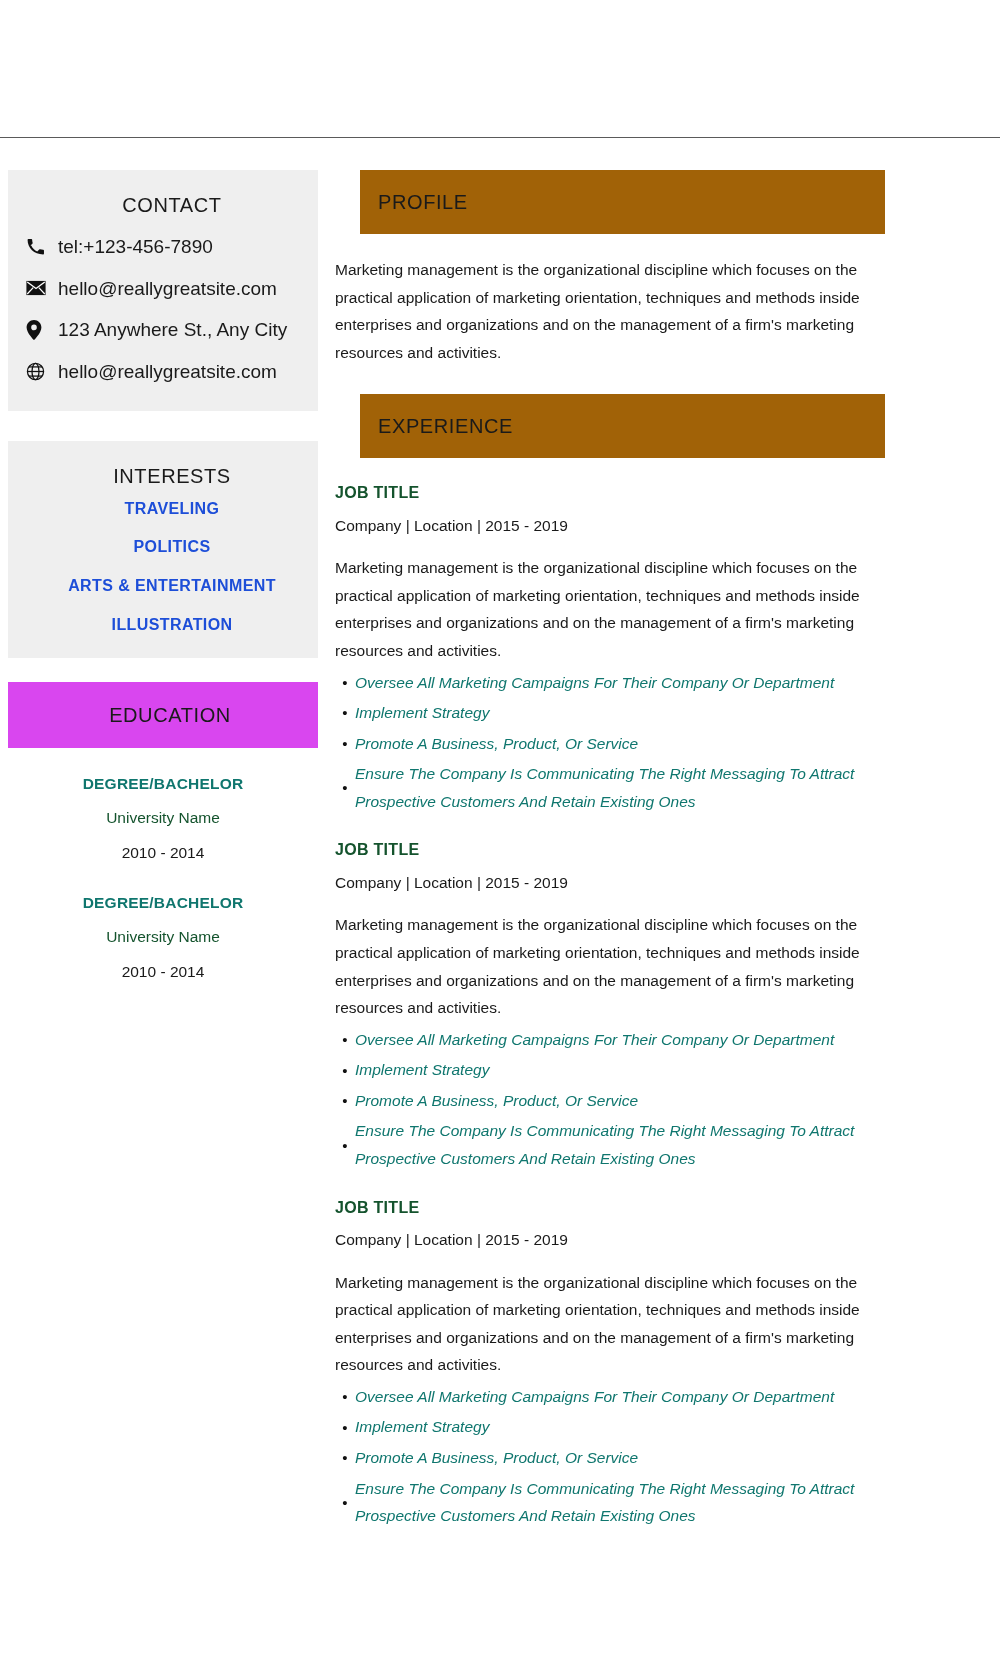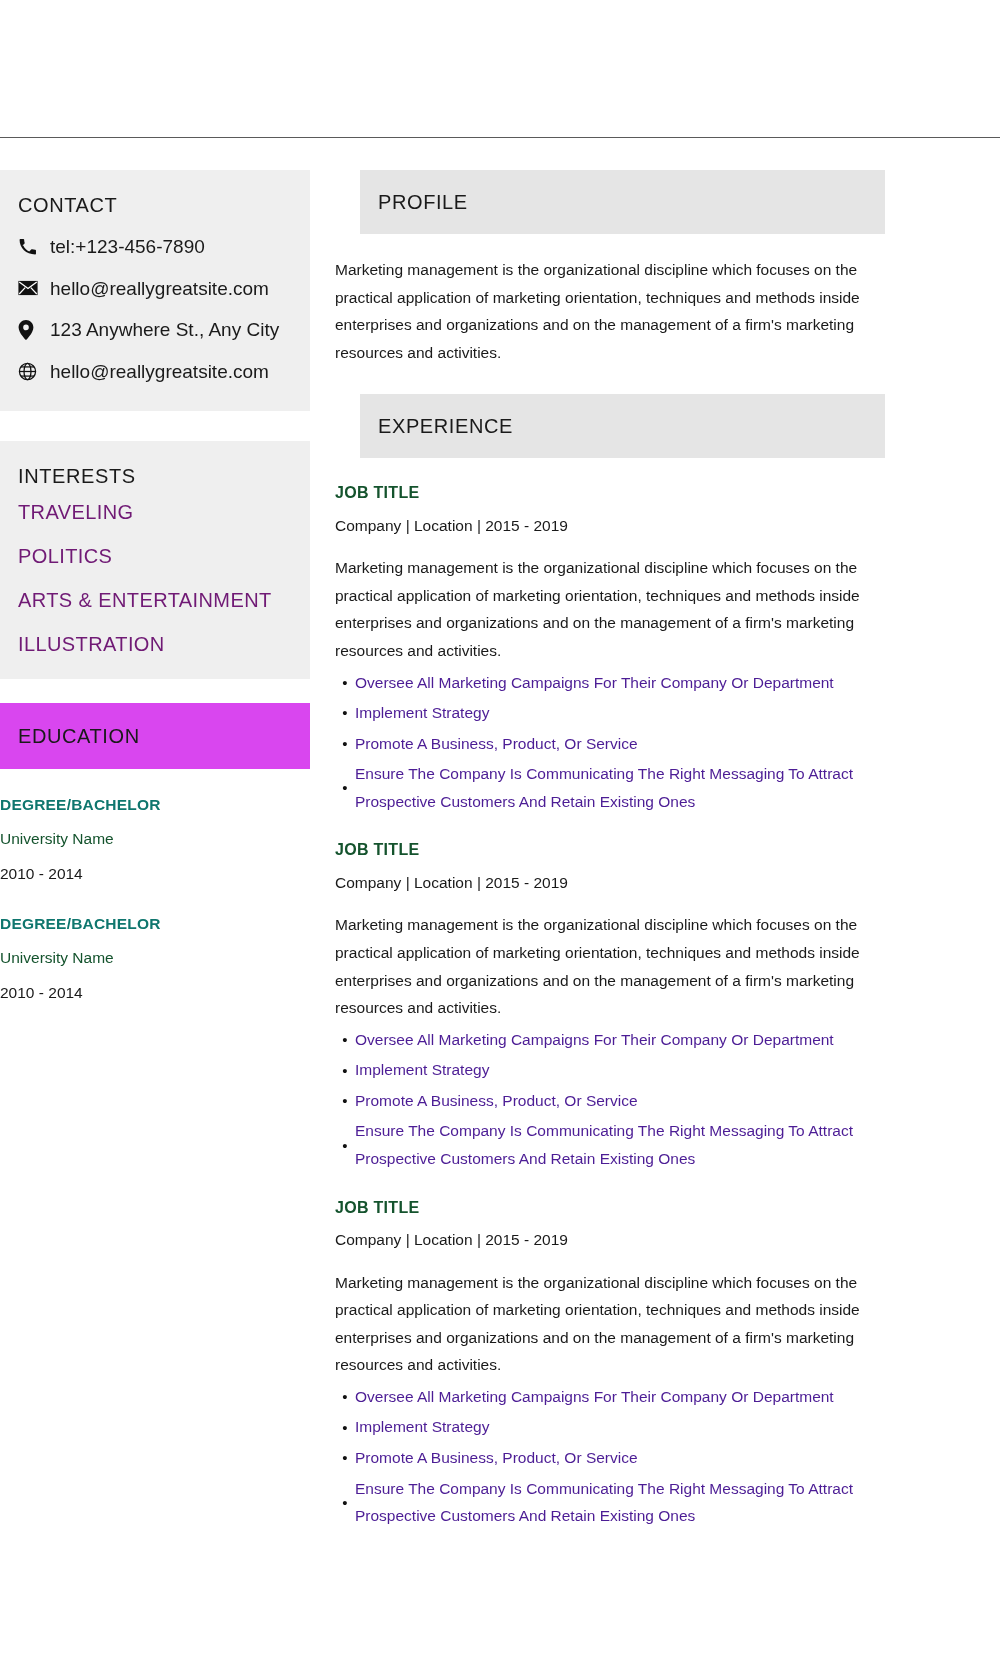--- a/index.html
+++ b/index.html
@@ -45,22 +45,23 @@
     position: absolute;
     left: 0; top: 137px;
     width: 1000px;
     height: 1px;
     background: #5a5a5a;
   }
 
   
   .left-col {
     position: absolute;
-    left: 0; top: 170px;
+    left: 8px; top: 170px;
     width: 310px;
+    text-align: center;
   }
   .right-col {
     position: absolute;
     left: 335px; top: 170px;
     width: 560px;
   }
 
   
   .panel {
     background: #efefef;
@@ -95,25 +96,26 @@
     font-size: 19px;
     line-height: 1.35;
     color: #1a1a1a;
     margin-left: 4px;
   }
 
   
   .spacer-30 { height: 30px; background: #ffffff; }
   .panel.interests { padding-top: 22px; }
   .interest-item {
-    font-size: 20px;
+    font-size: 16px;
     letter-spacing: 0.4px;
-    color: #701a75;
+    color: #1d4ed8;
     margin-top: 18px;
     line-height: 1.3;
+    font-weight: bold;
   }
   .interest-item.first { margin-top: 10px; }
 
   
   .edu-band {
     background: #d946ef;
     padding: 20px 4px 20px 18px;
     margin-top: 24px;
   }
   .edu-body { padding: 0; margin-top: 26px; }
@@ -133,21 +135,21 @@
   }
   .edu-years {
     font-size: 15.5px;
     color: #1a1a1a;
     margin-top: 15px;
     line-height: 1.3;
   }
 
   
   .sec-band {
-    background: #e5e5e5;
+    background: #a16207;
     margin-left: 25px;
     width: 525px;
     padding: 19px 0 19px 18px;
   }
   .sec-title-right {
     font-size: 20px;
     letter-spacing: 0.6px;
     color: #1a1a1a;
     line-height: 1.3;
   }
@@ -197,22 +199,23 @@
     display: flex;
     justify-content: center;
     align-items: center;
     font-size: 15px;
     line-height: 1;
     color: #111111;
   }
   .bullet-text {
     font-size: 15.5px;
     line-height: 1.78;
-    color: #4c1d95;
+    color: #0f766e;
     width: 520px;
+    font-style: italic;
   }
 </style>
 </head>
 <body>
 
 <div class="page">
 
   <div class="header-rule"></div>
 
   <div class="left-col">

